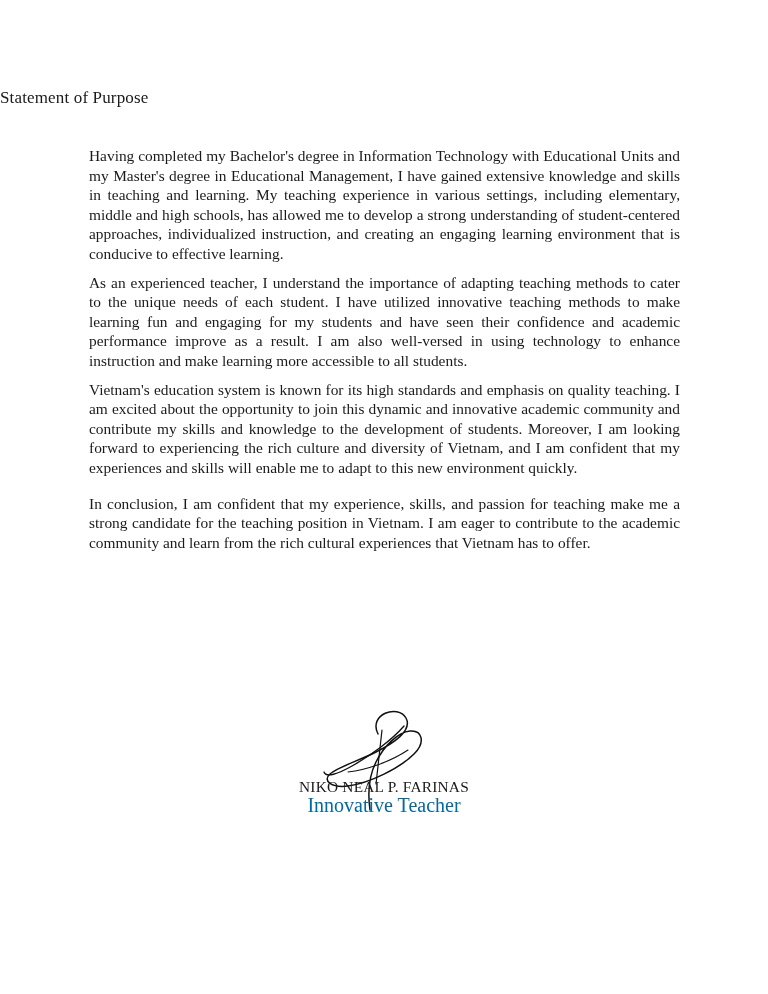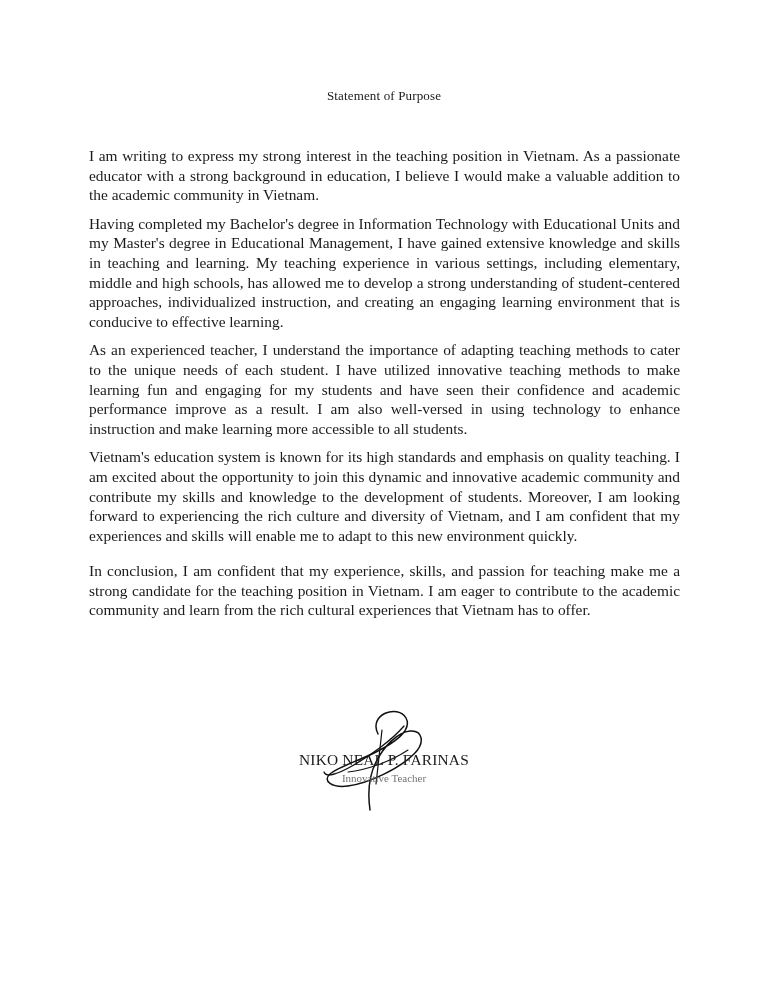--- a/index.html
+++ b/index.html
@@ -22,22 +22,22 @@
     height: 994px;
     background: #ffffff;
     box-sizing: border-box;
   }
 
   .doc-title {
     position: absolute;
     top: 88px;
     left: 0;
     width: 768px;
-    text-align: center;
-    font-size: 13px;
+    text-align: left;
+    font-size: 17px;
     letter-spacing: 0.15px;
     color: #1a1a1a;
   }
 
   .body-block {
     position: absolute;
     top: 146px;
     left: 89px;
     width: 591px;
   }
@@ -76,37 +76,37 @@
     top: 50px;
     width: 768px;
     text-align: center;
   }
 
   .sig-name {
     font-size: 15.4px;
     line-height: 19px;
     letter-spacing: 0.2px;
     color: #1a1a1a;
+    margin-top: 27px;
   }
 
   .sig-role {
-    font-size: 11px;
+    font-size: 20px;
     line-height: 19px;
-    color: #737373;
+    color: #0369a1;
   }
 </style>
 </head>
 <body>
 
 <div class="page">
 
   <div class="doc-title">Statement of Purpose</div>
 
   <div class="body-block">
-    <p class="para">I am writing to express my strong interest in the teaching position in Vietnam. As a passionate educator with a strong background in education, I believe I would make a valuable addition to the academic community in Vietnam.</p>
     <p class="para">Having completed my Bachelor's degree in Information Technology with Educational Units and my Master's degree in Educational Management, I have gained extensive knowledge and skills in teaching and learning. My teaching experience in various settings, including elementary, middle and high schools, has allowed me to develop a strong understanding of student-centered approaches, individualized instruction, and creating an engaging learning environment that is conducive to effective learning.</p>
     <p class="para">As an experienced teacher, I understand the importance of adapting teaching methods to cater to the unique needs of each student. I have utilized innovative teaching methods to make learning fun and engaging for my students and have seen their confidence and academic performance improve as a result. I am also well-versed in using technology to enhance instruction and make learning more accessible to all students.</p>
     <p class="para">Vietnam's education system is known for its high standards and emphasis on quality teaching. I am excited about the opportunity to join this dynamic and innovative academic community and contribute my skills and knowledge to the development of students. Moreover, I am looking forward to experiencing the rich culture and diversity of Vietnam, and I am confident that my experiences and skills will enable me to adapt to this new environment quickly.</p>
     <p class="para">In conclusion, I am confident that my experience, skills, and passion for teaching make me a strong candidate for the teaching position in Vietnam. I am eager to contribute to the academic community and learn from the rich cultural experiences that Vietnam has to offer.</p>
   </div>
 
   <div class="signature-block">
 
     <svg class="sig-mark" viewBox="0 0 130 118">
       <g fill="none" stroke="#111111" stroke-linecap="round" stroke-linejoin="round">

